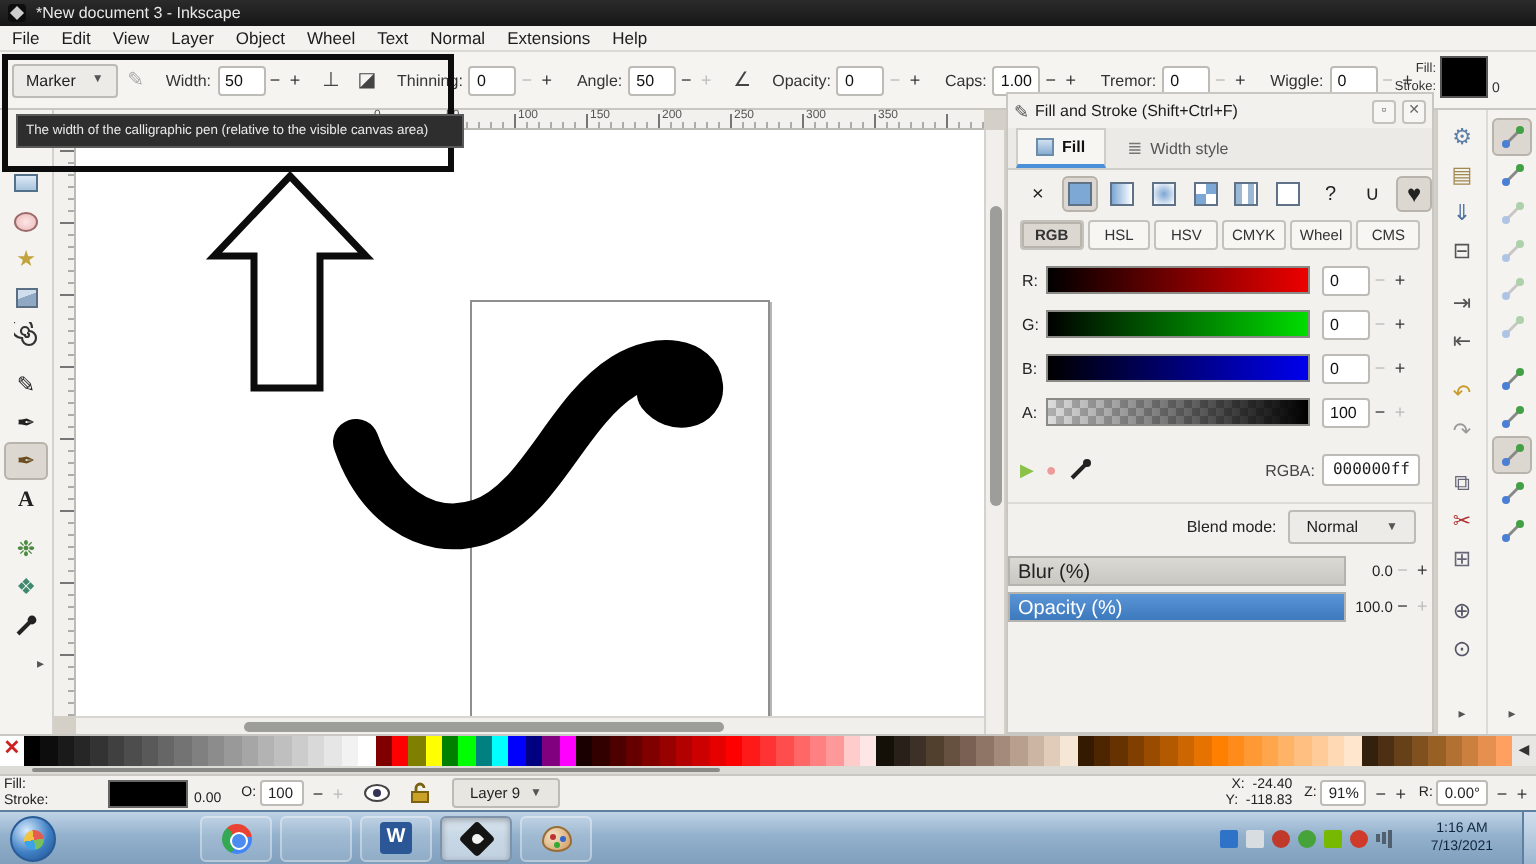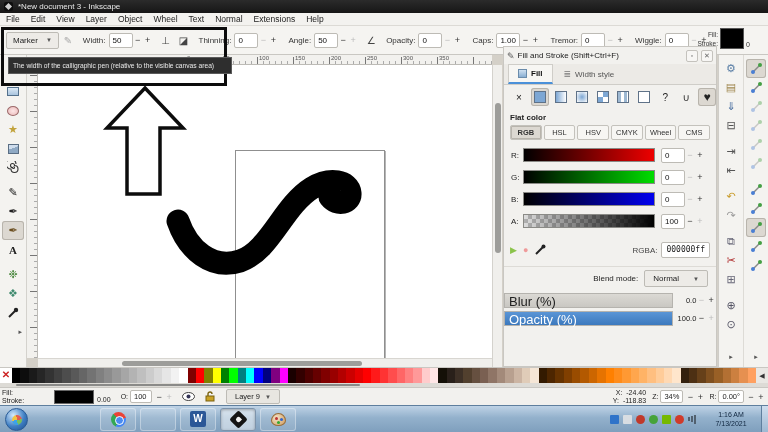--- a/index.html
+++ b/index.html
@@ -131,21 +131,21 @@
   .sbar.blue { background:linear-gradient(90deg,#000,#00e); }
   .sbar.alpha { background:linear-gradient(90deg,rgba(0,0,0,.05),#000),repeating-conic-gradient(#b9b9b9 0 25%,#e8e8e8 0 50%); background-size:100% 100%,8px 8px; }
   .srow .spinbox { margin-left:6px; min-width:24px; }
   #rgba-row { display:flex; align-items:center; height:24px; margin-top:6px; padding:0 6px; }
   #rgba-row .mini { font-size:9px; margin-right:6px; }
   #rgba-row .spacer { flex:1; }
   #rgba-value { background:#fff; border:1px solid #bdbbb5; border-radius:2px; height:16px; line-height:14px; padding:0 4px; font-family:"DejaVu Sans Mono",monospace; font-size:8px; }
   #blend-row { display:flex; align-items:center; justify-content:flex-end; height:24px; padding-right:8px; gap:6px; border-top:1px solid #dddbd6; margin-top:4px; }
   #blend-select { display:flex; align-items:center; gap:14px; background:#edebe7; border:1px solid #bdbbb5; border-radius:2px; height:17px; padding:0 8px;justify-content:flex-end; }
   .fx-row { display:flex; align-items:center; height:15px; margin-top:3px; }
-  .fx-bar { width:172px; height:15px; position:relative; font-size:13px; line-height:15px; padding-left:4px; border:1px solid #b5b3ae; }
+  .fx-bar { width:172px; height:15px; position:relative; font-size:10px; line-height:15px; padding-left:4px; border:1px solid #b5b3ae; }
   .fx-bar.blur { background:linear-gradient(#dbd9d4,#c9c7c2); color:#222; }
   .fx-bar.opacity { background:linear-gradient(#5a95d6,#3c79bd); color:#fff; }
   .fx-val { width:22px; text-align:right; font-size:7.5px; margin-left:2px; }
   .fx-row .sbtn { line-height:15px; }
 
   
   #cmdbar { left:718px; top:55px; width:25px; height:312px; background:#f4f3f0; border-left:1px solid #cfcdc8; display:flex; flex-direction:column; align-items:center; padding-top:4px; }
   #snapbar { left:743px; top:55px; width:25px; height:312px; background:#f4f3f0; border-left:1px solid #dddbd6; display:flex; flex-direction:column; align-items:center; padding-top:4px; }
   .vbtn { width:20px; height:19px; border-radius:3px; display:flex; align-items:center; justify-content:center; font-size:11px; }
   .vbtn.active { background:#dcd8d1; box-shadow:inset 0 0 0 1px #b8b4ac; }
@@ -352,21 +352,20 @@
       <span class="ftype">
         <span class="ft-sq ft-pattern"></span>
       </span>
       <span class="ftype">
         <span class="ft-sq ft-swatch"></span>
       </span>
       <span class="ftype">?</span>
       <span class="ftype">∪</span>
       <span class="ftype active" style="font-size: 12px;">♥</span>
     </div>
-  <div id="flat-label">Flat color</div>
   <div id="color-tabs">
       <span class="ctab active">RGB</span>
       <span class="ctab">HSL</span>
       <span class="ctab">HSV</span>
       <span class="ctab">CMYK</span>
       <span class="ctab">Wheel</span>
       <span class="ctab">CMS</span>
     </div>
   <div id="sliders">
       <div class="srow">
@@ -650,21 +649,21 @@
   <span id="layer-btn">
     <span>Layer 9</span>
     <span style="font-size:6px;color:#555">▼</span>
   </span>
   <span id="sb-right">
     <span id="sb-xy">
       <span><span>X:</span>  <span>-24.40</span></span>
       <span><span>Y:</span>  <span>-118.83</span></span>
     </span>
     <span>Z:</span>
-    <span class="sb-spin">34%</span>
+    <span class="sb-spin">91%</span>
     <span class="sbtn">−</span>
     <span class="sbtn">+</span>
     <span style="margin-left:4px">R:</span>
     <span class="sb-spin">0.00°</span>
     <span class="sbtn">−</span>
     <span class="sbtn">+</span>
   </span>
 </div>
 
 <div id="taskbar" class="abs">

